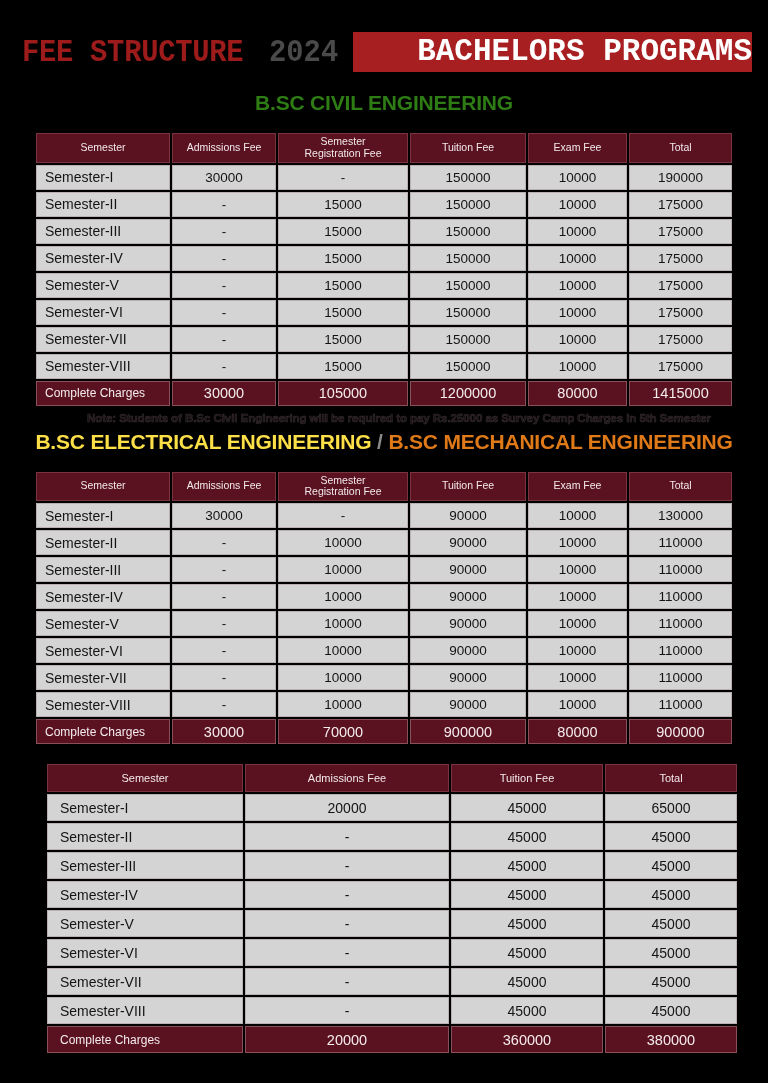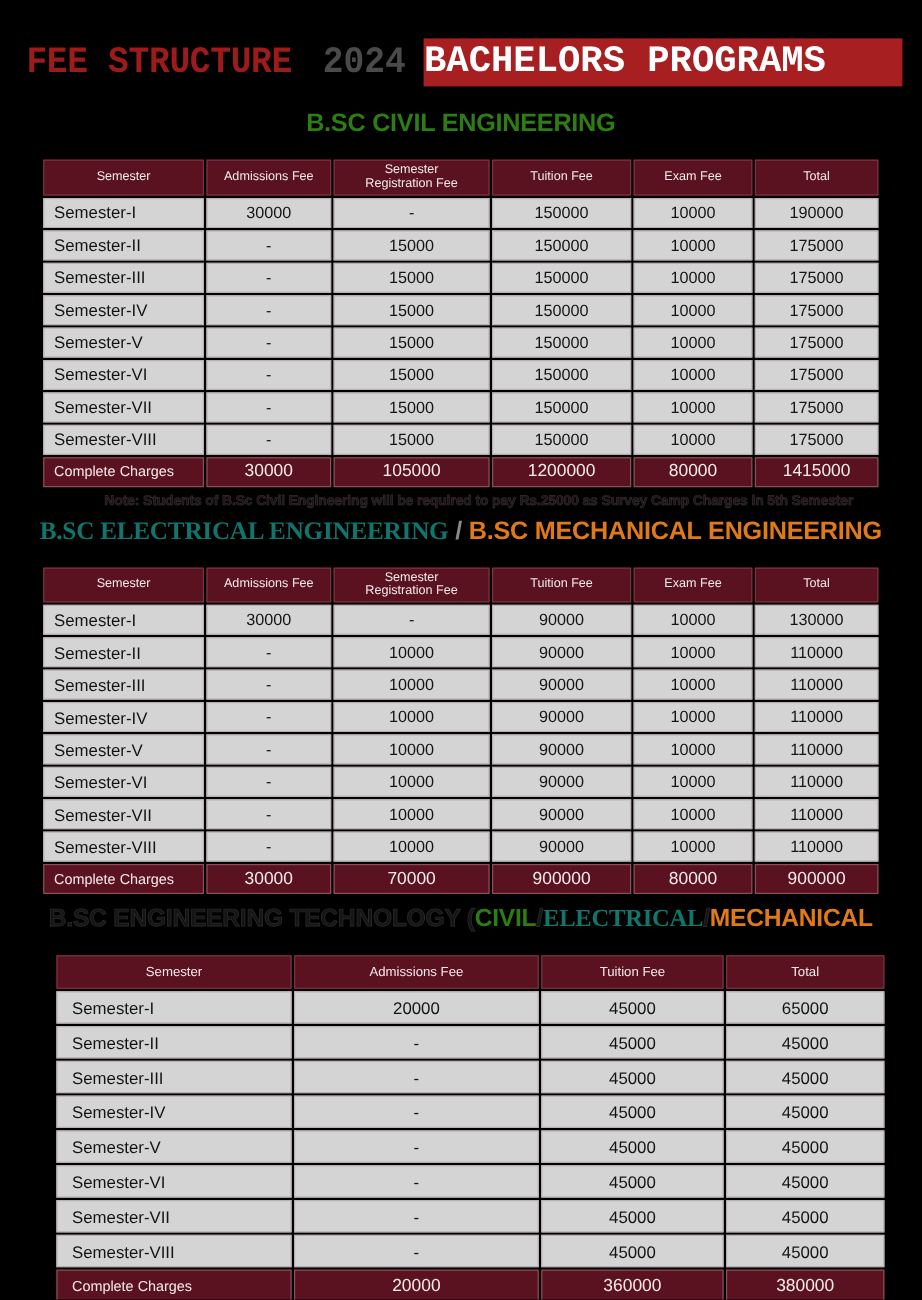--- a/index.html
+++ b/index.html
@@ -46,37 +46,37 @@
     transform: scaleX(0.93);
     transform-origin: left center;
   }
   .title-badge {
     flex: 1;
     margin-left: 10px;
     background: #A81F22;
     color: #FFFFFF;
     font-size: 31px;
     font-weight: bold;
-    text-align: left;
+    text-align: right;
     line-height: 40px;
     height: 40px;
     white-space: nowrap;
     overflow: hidden;
   }
 
   
   .sec-heading {
     text-align: center;
     font-size: 21px;
     font-weight: bold;
     letter-spacing: -0.2px;
     white-space: nowrap;
   }
   .c-green  { color: #2E7D14; }
-  .c-blue   { color: #0f766e; font-family: Liberation Serif, serif; }
+  .c-blue   { color: #fde047; }
   .c-orange { color: #E07A18; }
   .c-dark   { color: #151515; -webkit-text-stroke: 0.7px #2a2a2a; }
   .c-slash  { color: #8A8A8A; }
 
   #heading-civil { margin-top: 19px; }
   #heading-elecmech { margin-top: 6px; }
   #heading-engtech { margin-top: 7px; font-size: 20.5px; }
 
   
   .tbl {
@@ -366,23 +366,20 @@
         <td class="sem">Complete Charges</td>
         <td class="val">30000</td>
         <td class="val">70000</td>
         <td class="val">900000</td>
         <td class="val">80000</td>
         <td class="val">900000</td>
       </tr>
     </tbody>
   </table>
 
-  <div class="sec-heading" id="heading-engtech">
-    <span class="c-dark">B.SC ENGINEERING TECHNOLOGY (</span><span class="c-green">CIVIL</span><span class="c-dark">/</span><span class="c-blue">ELECTRICAL</span><span class="c-dark">/</span><span class="c-orange">MECHANICAL</span>
-  </div>
 
   <table class="tbl t3">
     <colgroup>
       <col class="c-sem">
         <col class="c-adm">
         <col class="c-tui">
         <col class="c-tot">
     </colgroup>
     <thead>
       <tr>

